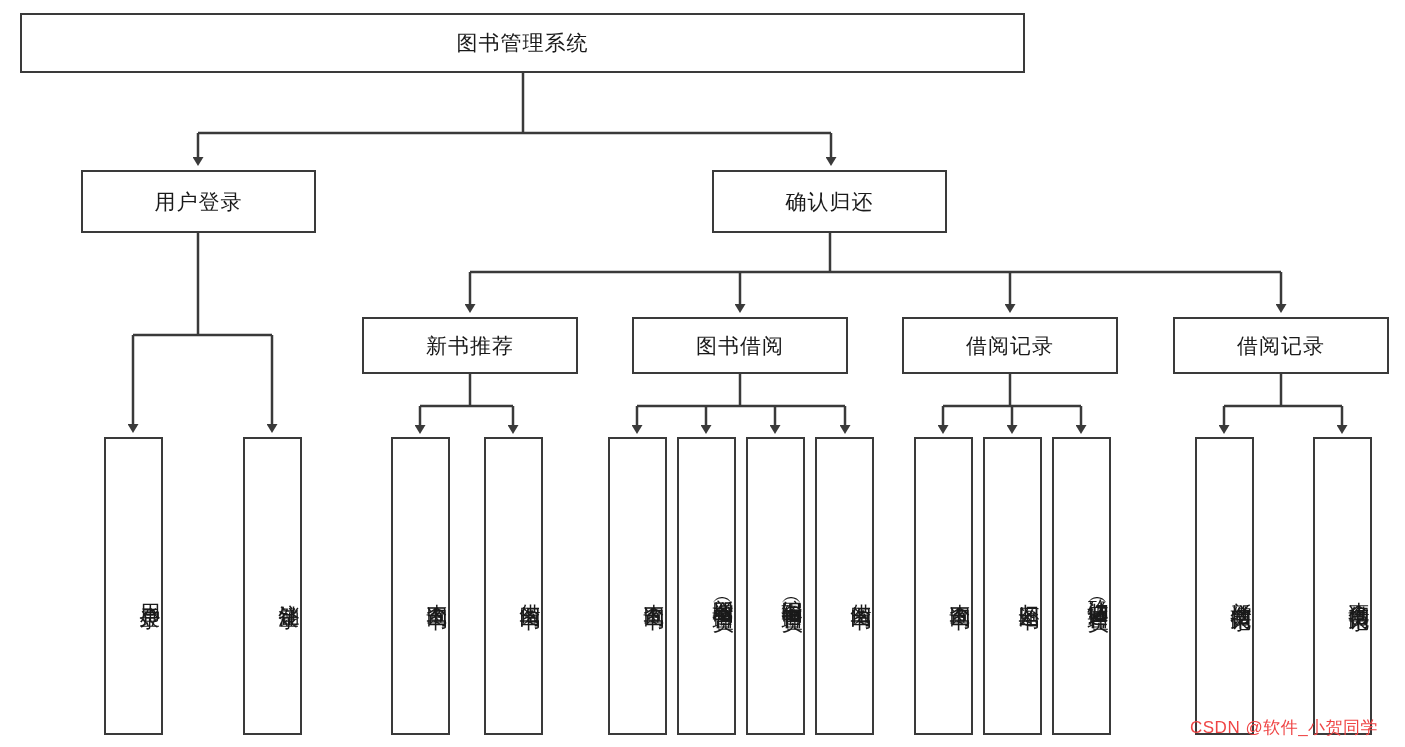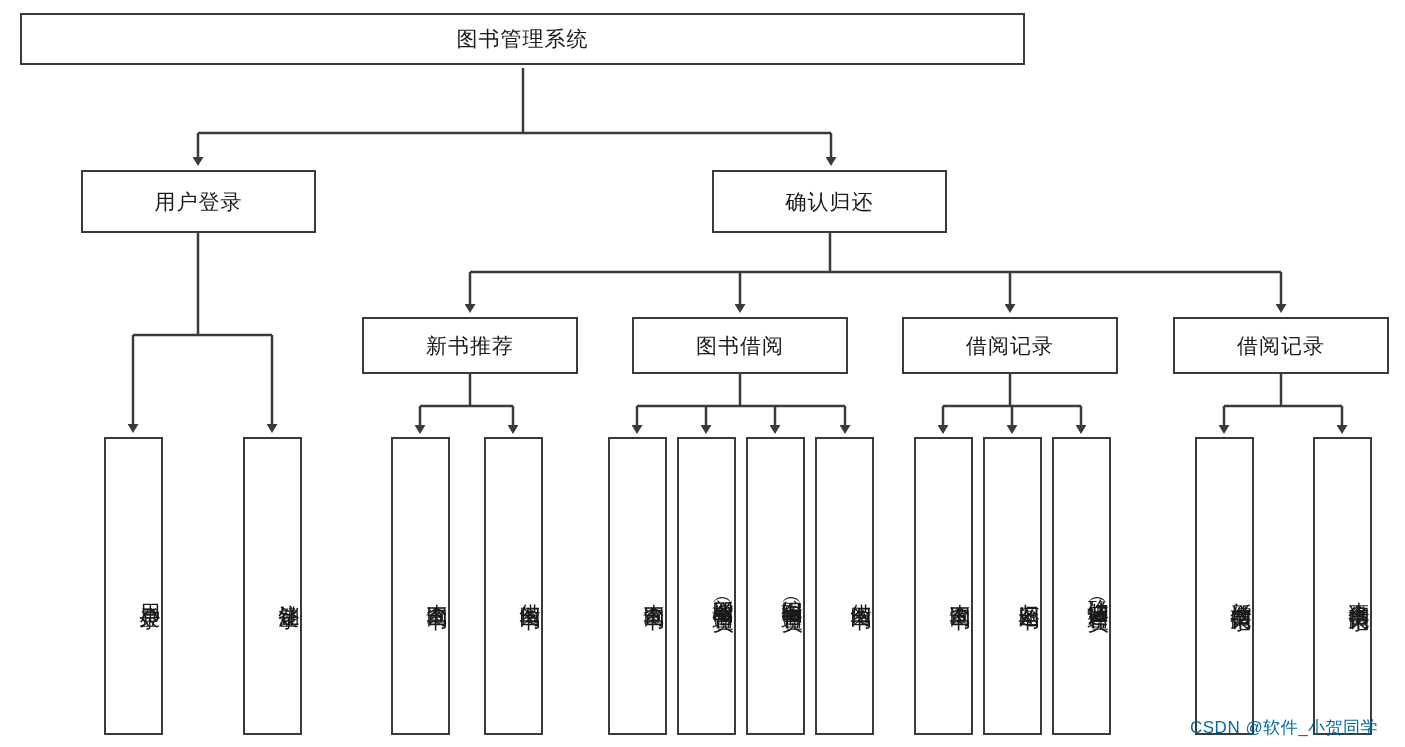--- a/index.html
+++ b/index.html
@@ -53,21 +53,21 @@
   .node.vert .txt {
     writing-mode: vertical-rl;
     text-orientation: upright;
     display: block;
   }
   .watermark {
     position: absolute;
     left: 1190px;
     top: 716px;
     font-size: 17px;
-    color: #0369a1;
+    color: #ef4444;
     white-space: nowrap;
     z-index: 3;
     letter-spacing: 0.5px;
   }
 </style>
 </head>
 <body>
 
 <div id="canvas">
 
@@ -117,21 +117,21 @@
       <path d="M1012,406 L1012,426" marker-end="url(#arrow)"></path>
       <path d="M1081,406 L1081,426" marker-end="url(#arrow)"></path>
 
       <path d="M1281,374 L1281,406"></path>
       <path d="M1224,406 L1342,406"></path>
       <path d="M1224,406 L1224,426" marker-end="url(#arrow)"></path>
       <path d="M1342,406 L1342,426" marker-end="url(#arrow)"></path>
     </g>
   </svg>
 
-  <div class="node horiz" style="left:20px; top:13px; width:1005px; height:52px;">
+  <div class="node horiz" style="left:20px; top:13px; width:1005px; height:60px;">
     <span class="txt">图书管理系统</span>
   </div>
 
   <div class="node horiz" style="left:81px; top:170px; width:235px; height:63px;">
     <span class="txt">用户登录</span>
   </div>
   <div class="node horiz" style="left:712px; top:170px; width:235px; height:63px;">
     <span class="txt">确认归还</span>
   </div>
 

